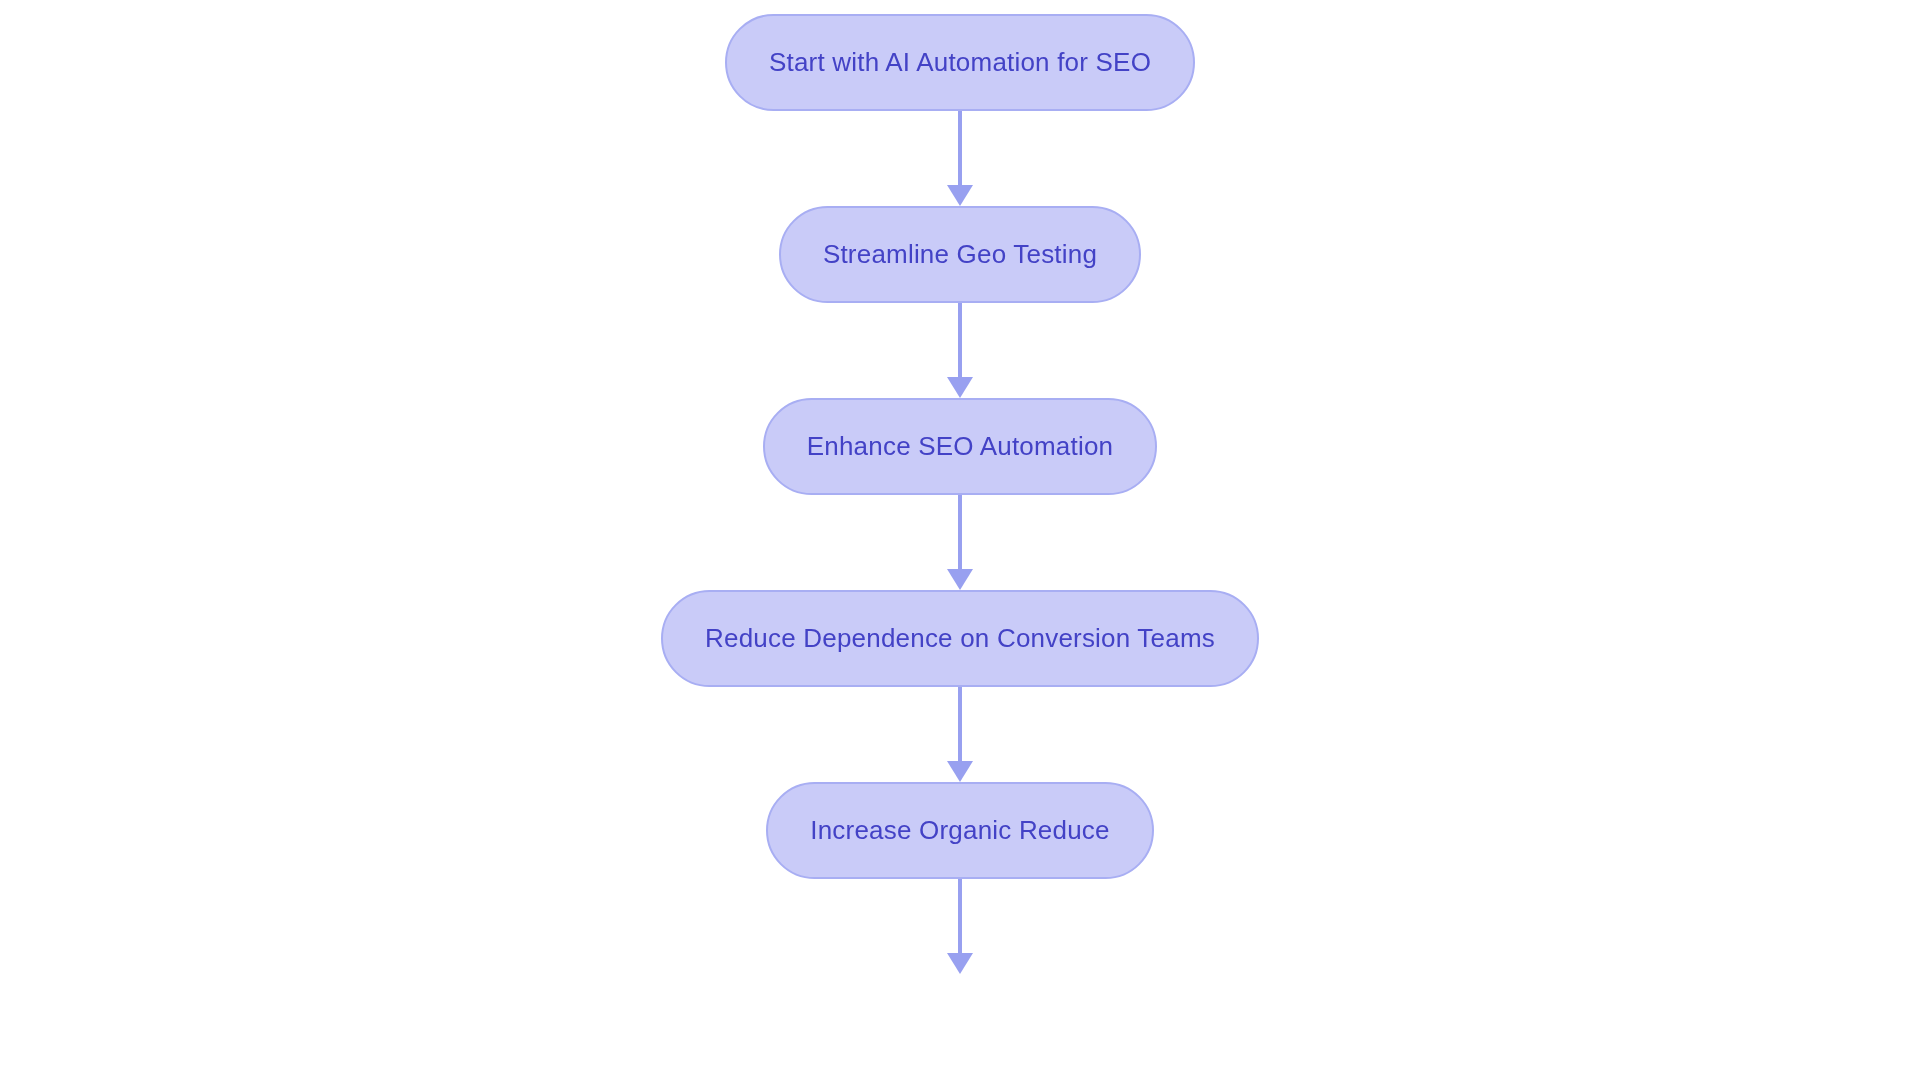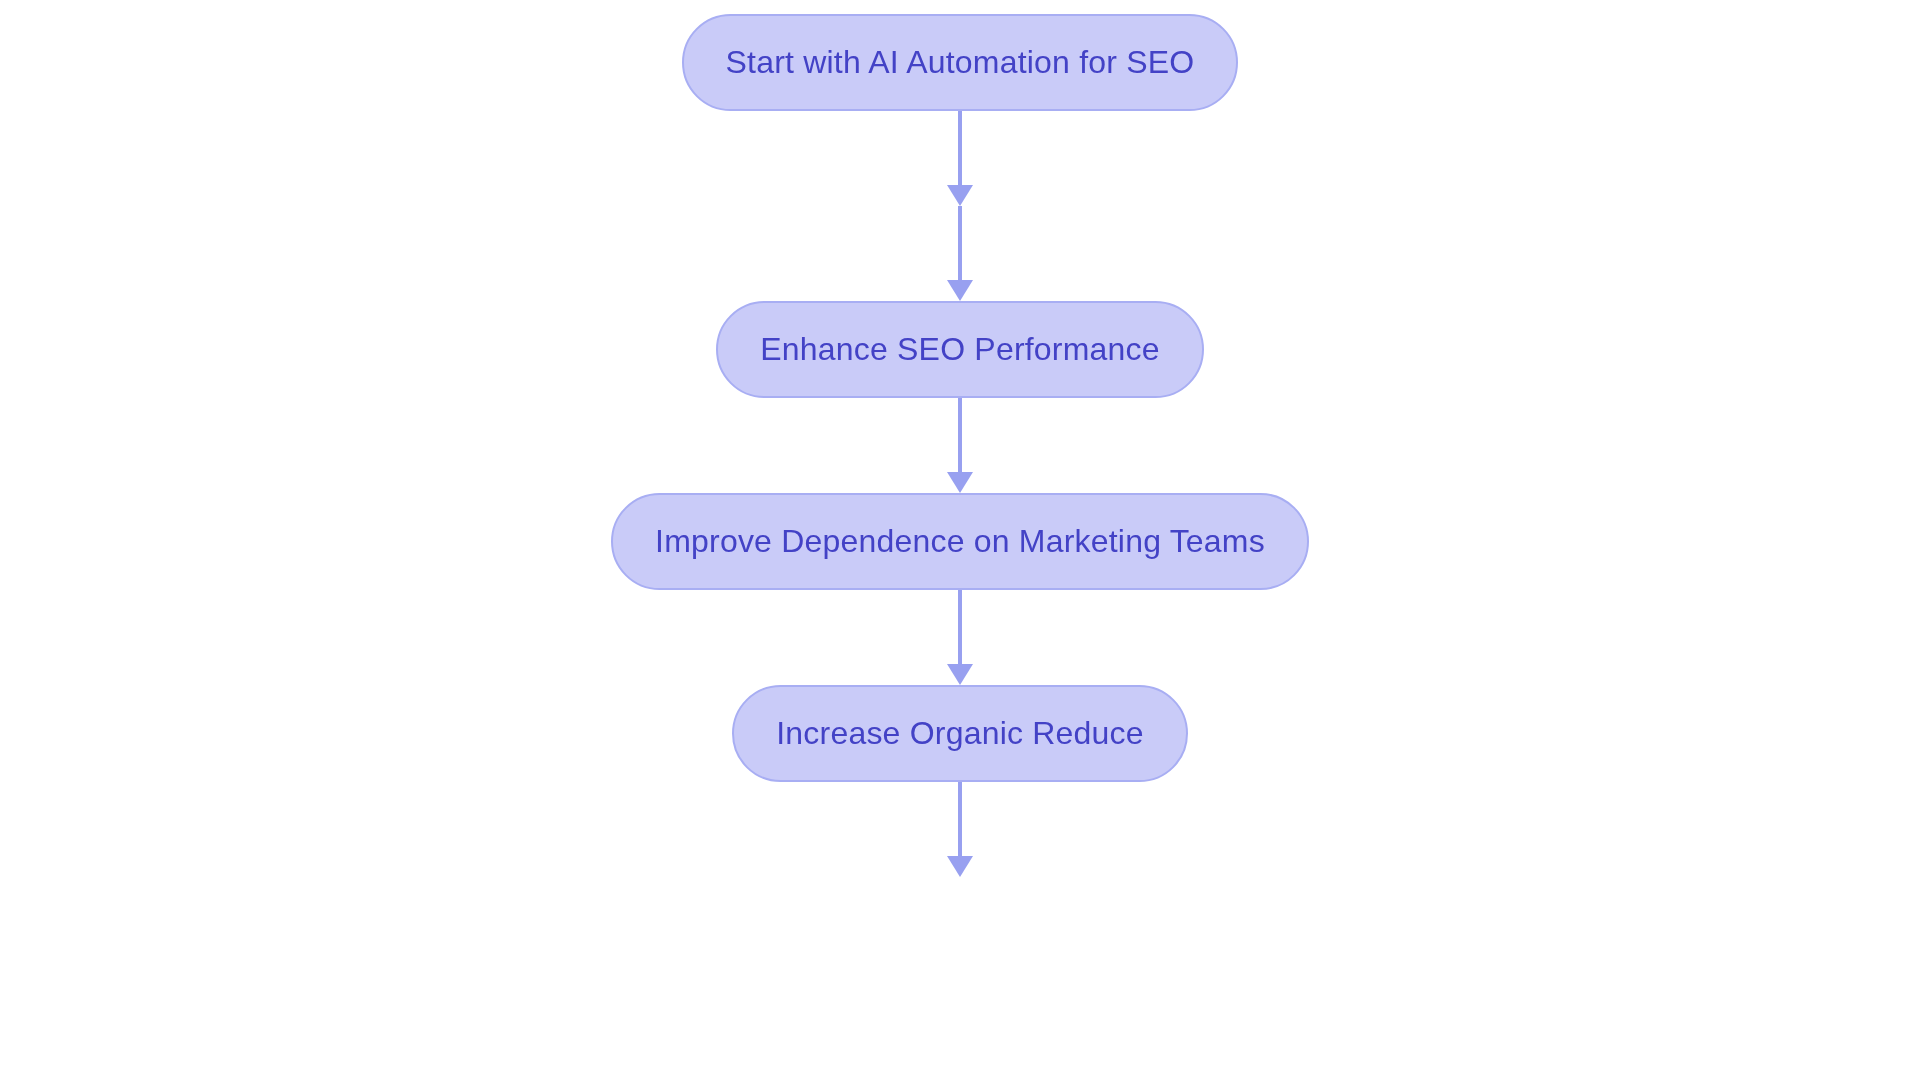--- a/index.html
+++ b/index.html
@@ -28,21 +28,21 @@
     border-radius: 48.5px;
     background: var(--node-fill, #c9cbf8);
     border: 2px solid var(--node-border, #a8aef3);
     display: flex;
     align-items: center;
     justify-content: center;
     padding: 0 42px;
     flex: none;
   }
   .node-label {
-    font-size: 32px;
+    font-size: 26px;
     letter-spacing: 0.2px;
     color: var(--node-text, #4342c6);
     white-space: nowrap;
     text-align: right;
   }
   
   .n1 { min-width: 445px; }
   .n2 { min-width: 340px; }
   .n3 { min-width: 385px; }
   .n4 { min-width: 550px; }
@@ -78,37 +78,40 @@
 
   <div class="node n1">
     <span class="node-label">Start with AI Automation for SEO</span>
   </div>
 
   <div class="arrow">
     <div class="arrow-line"></div>
     <div class="arrow-head"></div>
   </div>
 
+  <div class="node n2">
+    <span class="node-label">Streamline Geo Testing</span>
+  </div>
 
   <div class="arrow">
     <div class="arrow-line"></div>
     <div class="arrow-head"></div>
   </div>
 
   <div class="node n3">
-    <span class="node-label">Enhance SEO Performance</span>
+    <span class="node-label">Enhance SEO Automation</span>
   </div>
 
   <div class="arrow">
     <div class="arrow-line"></div>
     <div class="arrow-head"></div>
   </div>
 
   <div class="node n4">
-    <span class="node-label">Improve Dependence on Marketing Teams</span>
+    <span class="node-label">Reduce Dependence on Conversion Teams</span>
   </div>
 
   <div class="arrow">
     <div class="arrow-line"></div>
     <div class="arrow-head"></div>
   </div>
 
   <div class="node n5">
     <span class="node-label">Increase Organic Reduce</span>
   </div>

